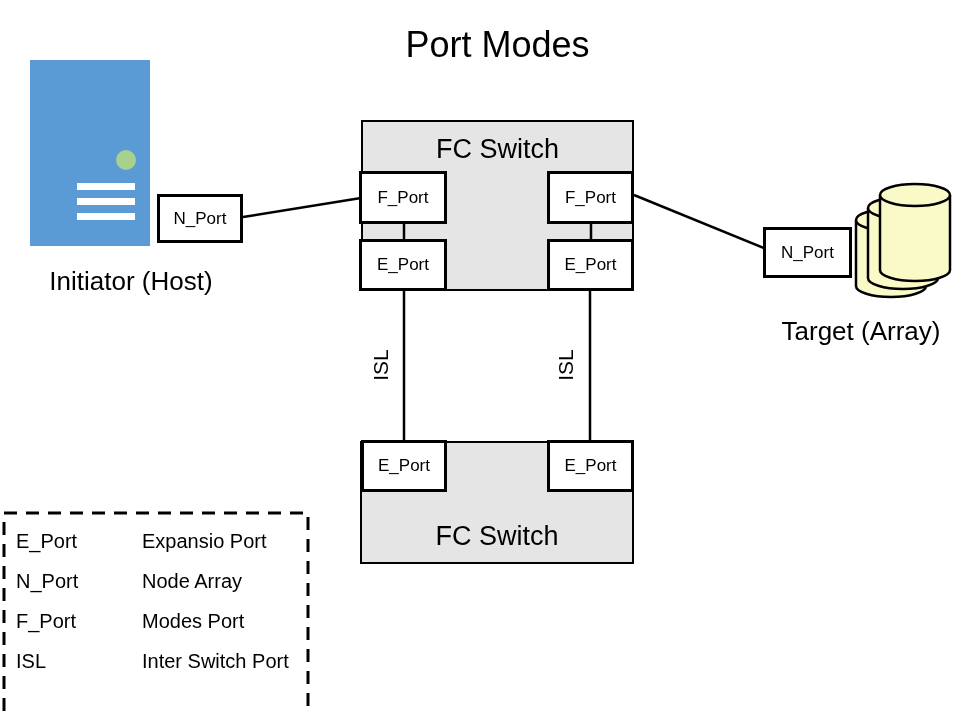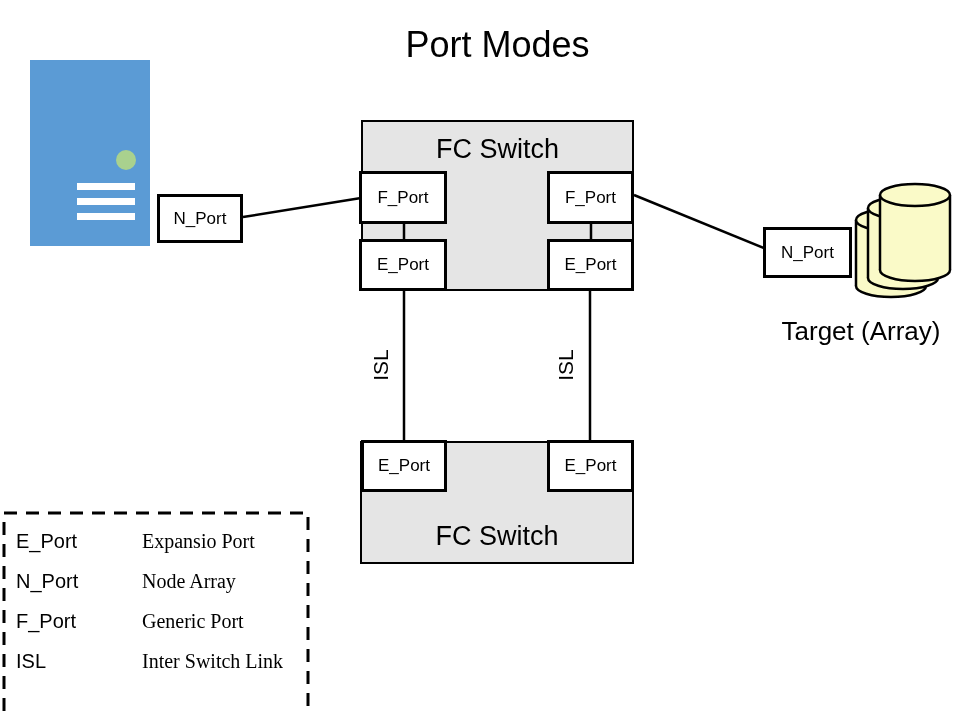--- a/index.html
+++ b/index.html
@@ -64,35 +64,36 @@
   .legend {
     position:absolute; left:2px; top:483px; width:308px; height:228px; z-index:2;
   }
   .legend-border { position:absolute; left:0; top:0; }
   .legend-rows {
     position:absolute; left:14px; top:17px; display:flex;
     flex-direction:column; gap:14px; font-size:20px; line-height:26px;
   }
   .legend-row { display:flex; }
   .legend-term { width:126px; }
-  .legend-def { white-space:nowrap;font-family:Liberation Serif, serif; }
+  .legend-def { white-space:nowrap; }
 </style>
 </head>
 <body>
 
 <div class="canvas">
 
   <div class="title">Port Modes</div>
 
   <div class="server">
     <div class="led"></div>
     <div class="vent vent1"></div>
     <div class="vent vent2"></div>
     <div class="vent vent3"></div>
   </div>
+  <div class="caption cap-initiator">Initiator (Host)</div>
 
   <svg class="lines" width="955" height="715">
     <line x1="243" y1="189" x2="361" y2="170" stroke="#000" stroke-width="2.5"></line>
     <line x1="634" y1="167" x2="764" y2="220" stroke="#000" stroke-width="2.5"></line>
     <line x1="404" y1="196" x2="404" y2="212" stroke="#000" stroke-width="2.5"></line>
     <line x1="591" y1="196" x2="591" y2="212" stroke="#000" stroke-width="2.5"></line>
     <line x1="404" y1="262" x2="404" y2="414" stroke="#000" stroke-width="2.5"></line>
     <line x1="590" y1="262" x2="590" y2="414" stroke="#000" stroke-width="2.5"></line>
   </svg>
 
@@ -152,24 +153,24 @@
       <div class="legend-row">
         <span class="legend-term">E_Port</span>
         <span class="legend-def">Expansio Port</span>
       </div>
       <div class="legend-row">
         <span class="legend-term">N_Port</span>
         <span class="legend-def">Node Array</span>
       </div>
       <div class="legend-row">
         <span class="legend-term">F_Port</span>
-        <span class="legend-def">Generic Port</span>
+        <span class="legend-def">Modes Port</span>
       </div>
       <div class="legend-row">
         <span class="legend-term">ISL</span>
-        <span class="legend-def">Inter Switch Link</span>
+        <span class="legend-def">Inter Switch Port</span>
       </div>
       <div class="legend-row">
       </div>
     </div>
   </div>
 
 </div>
 
 </body></html>

